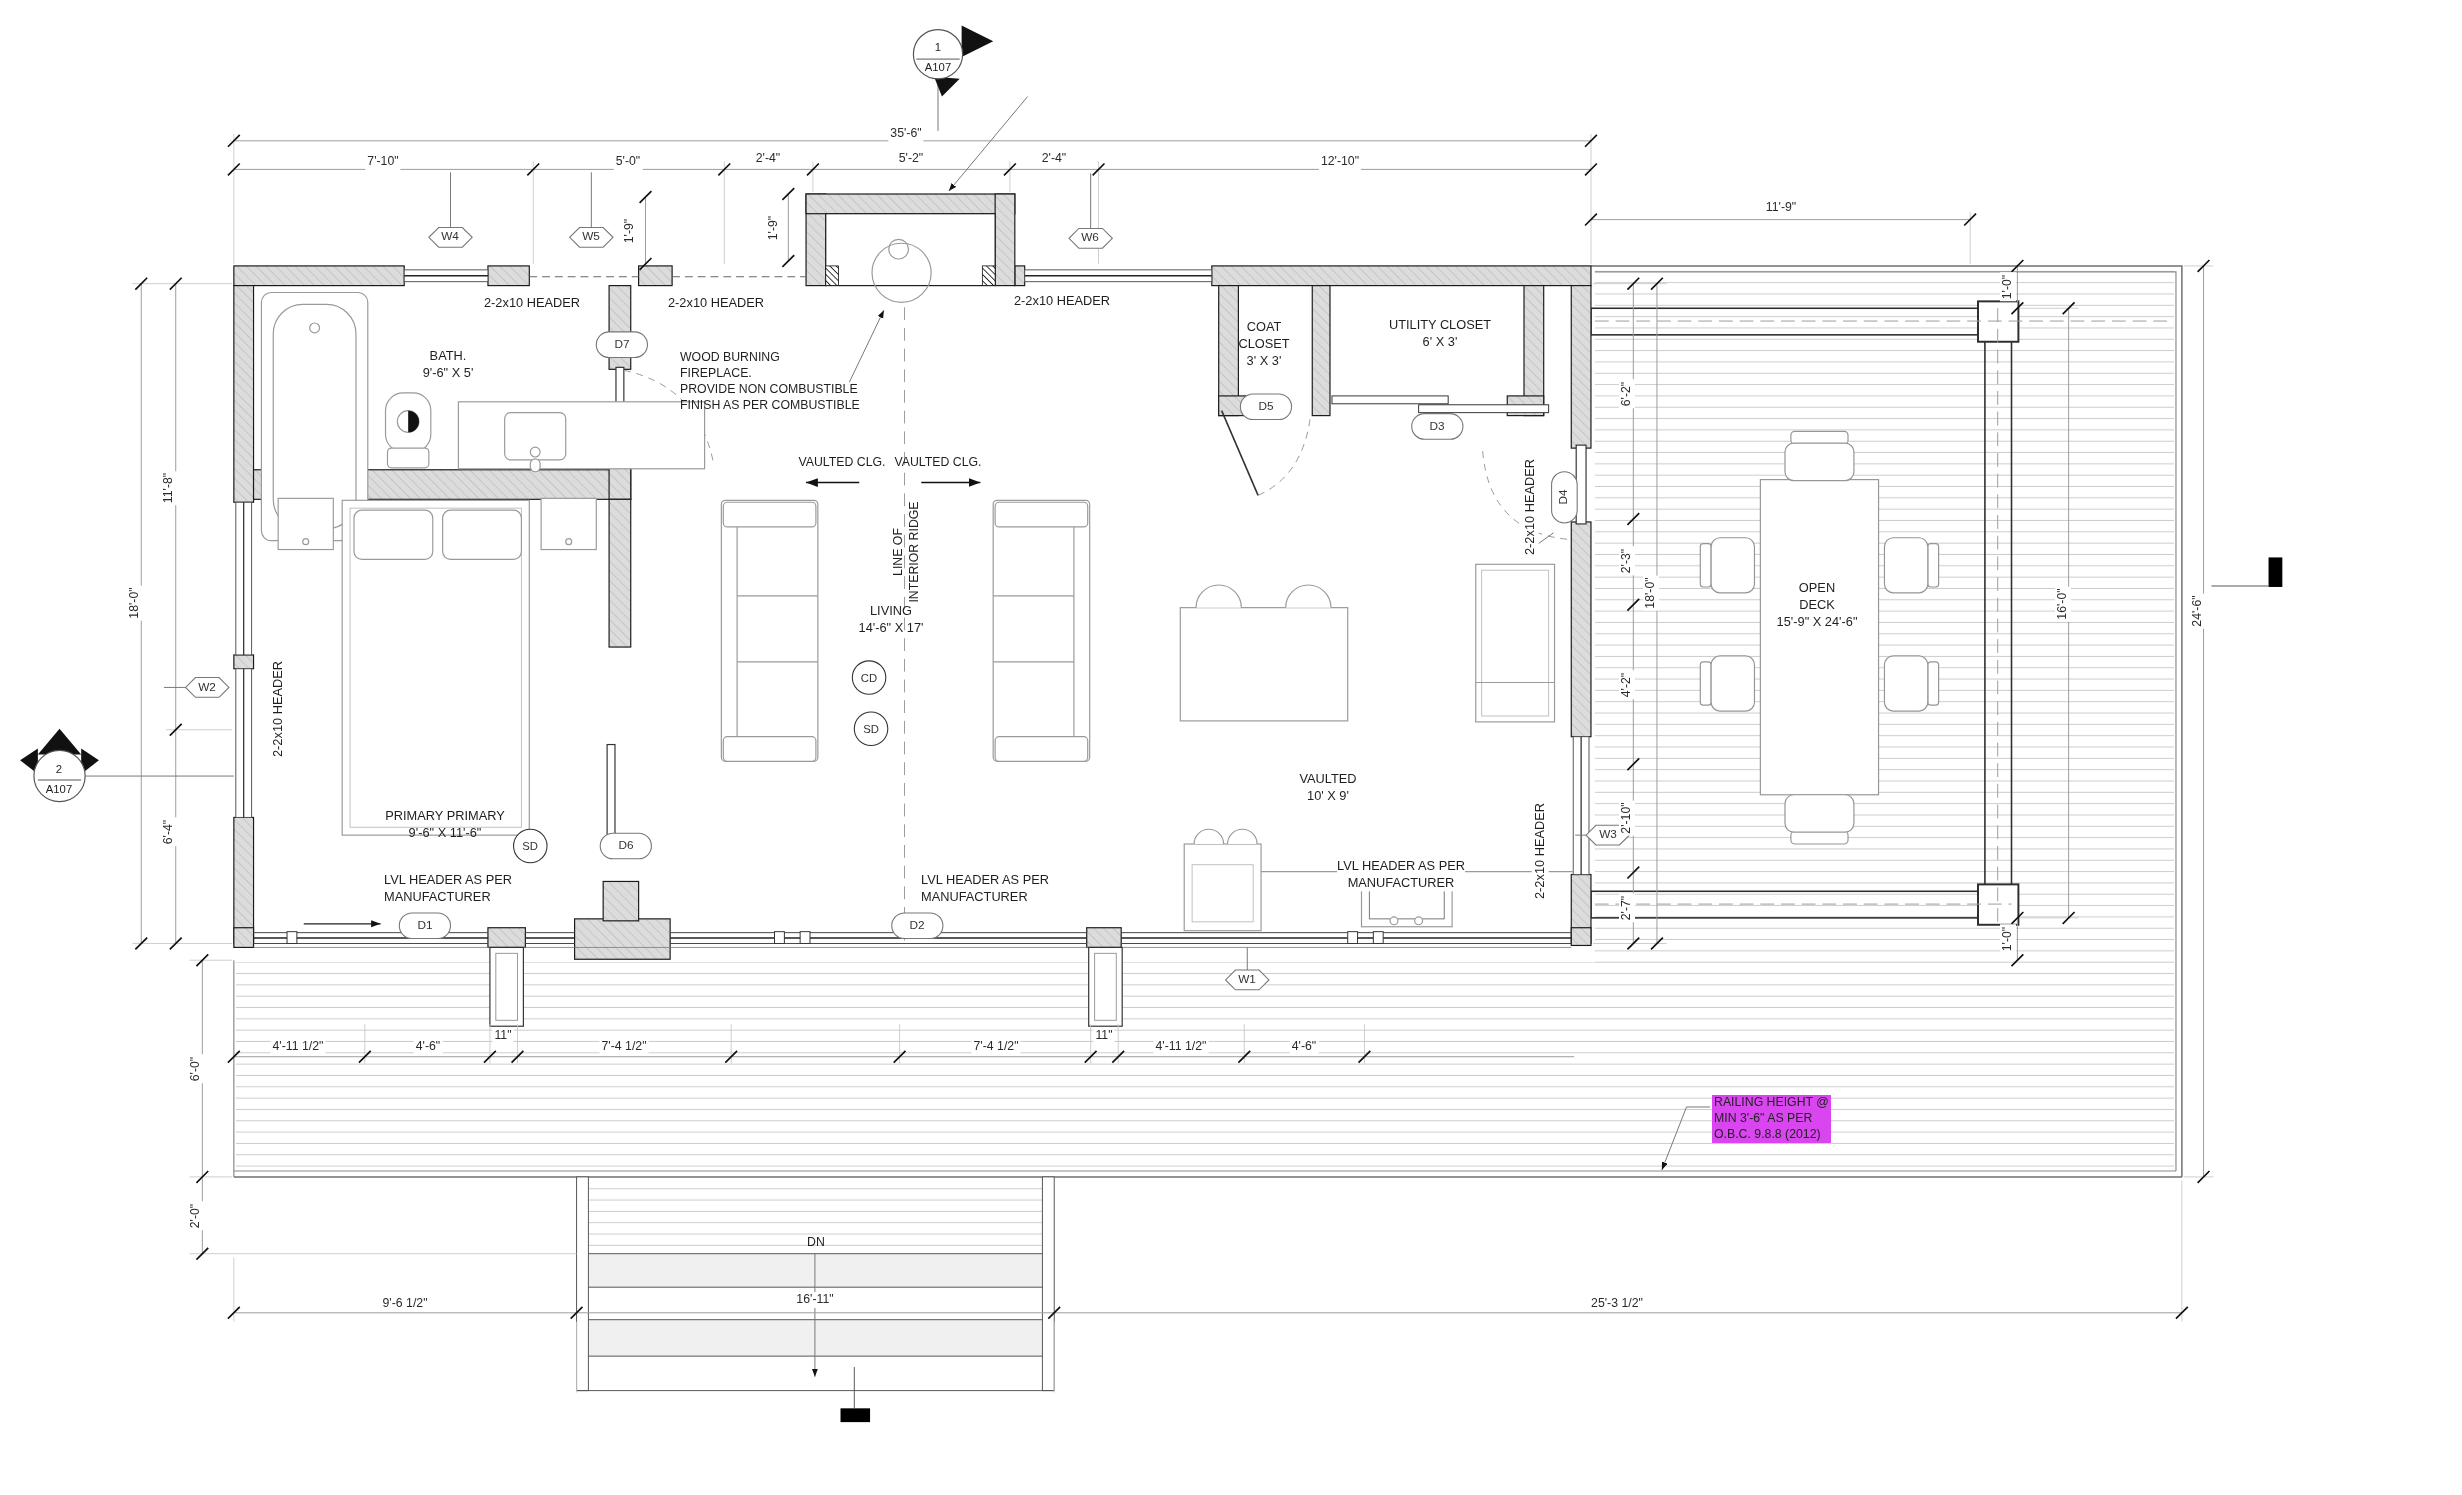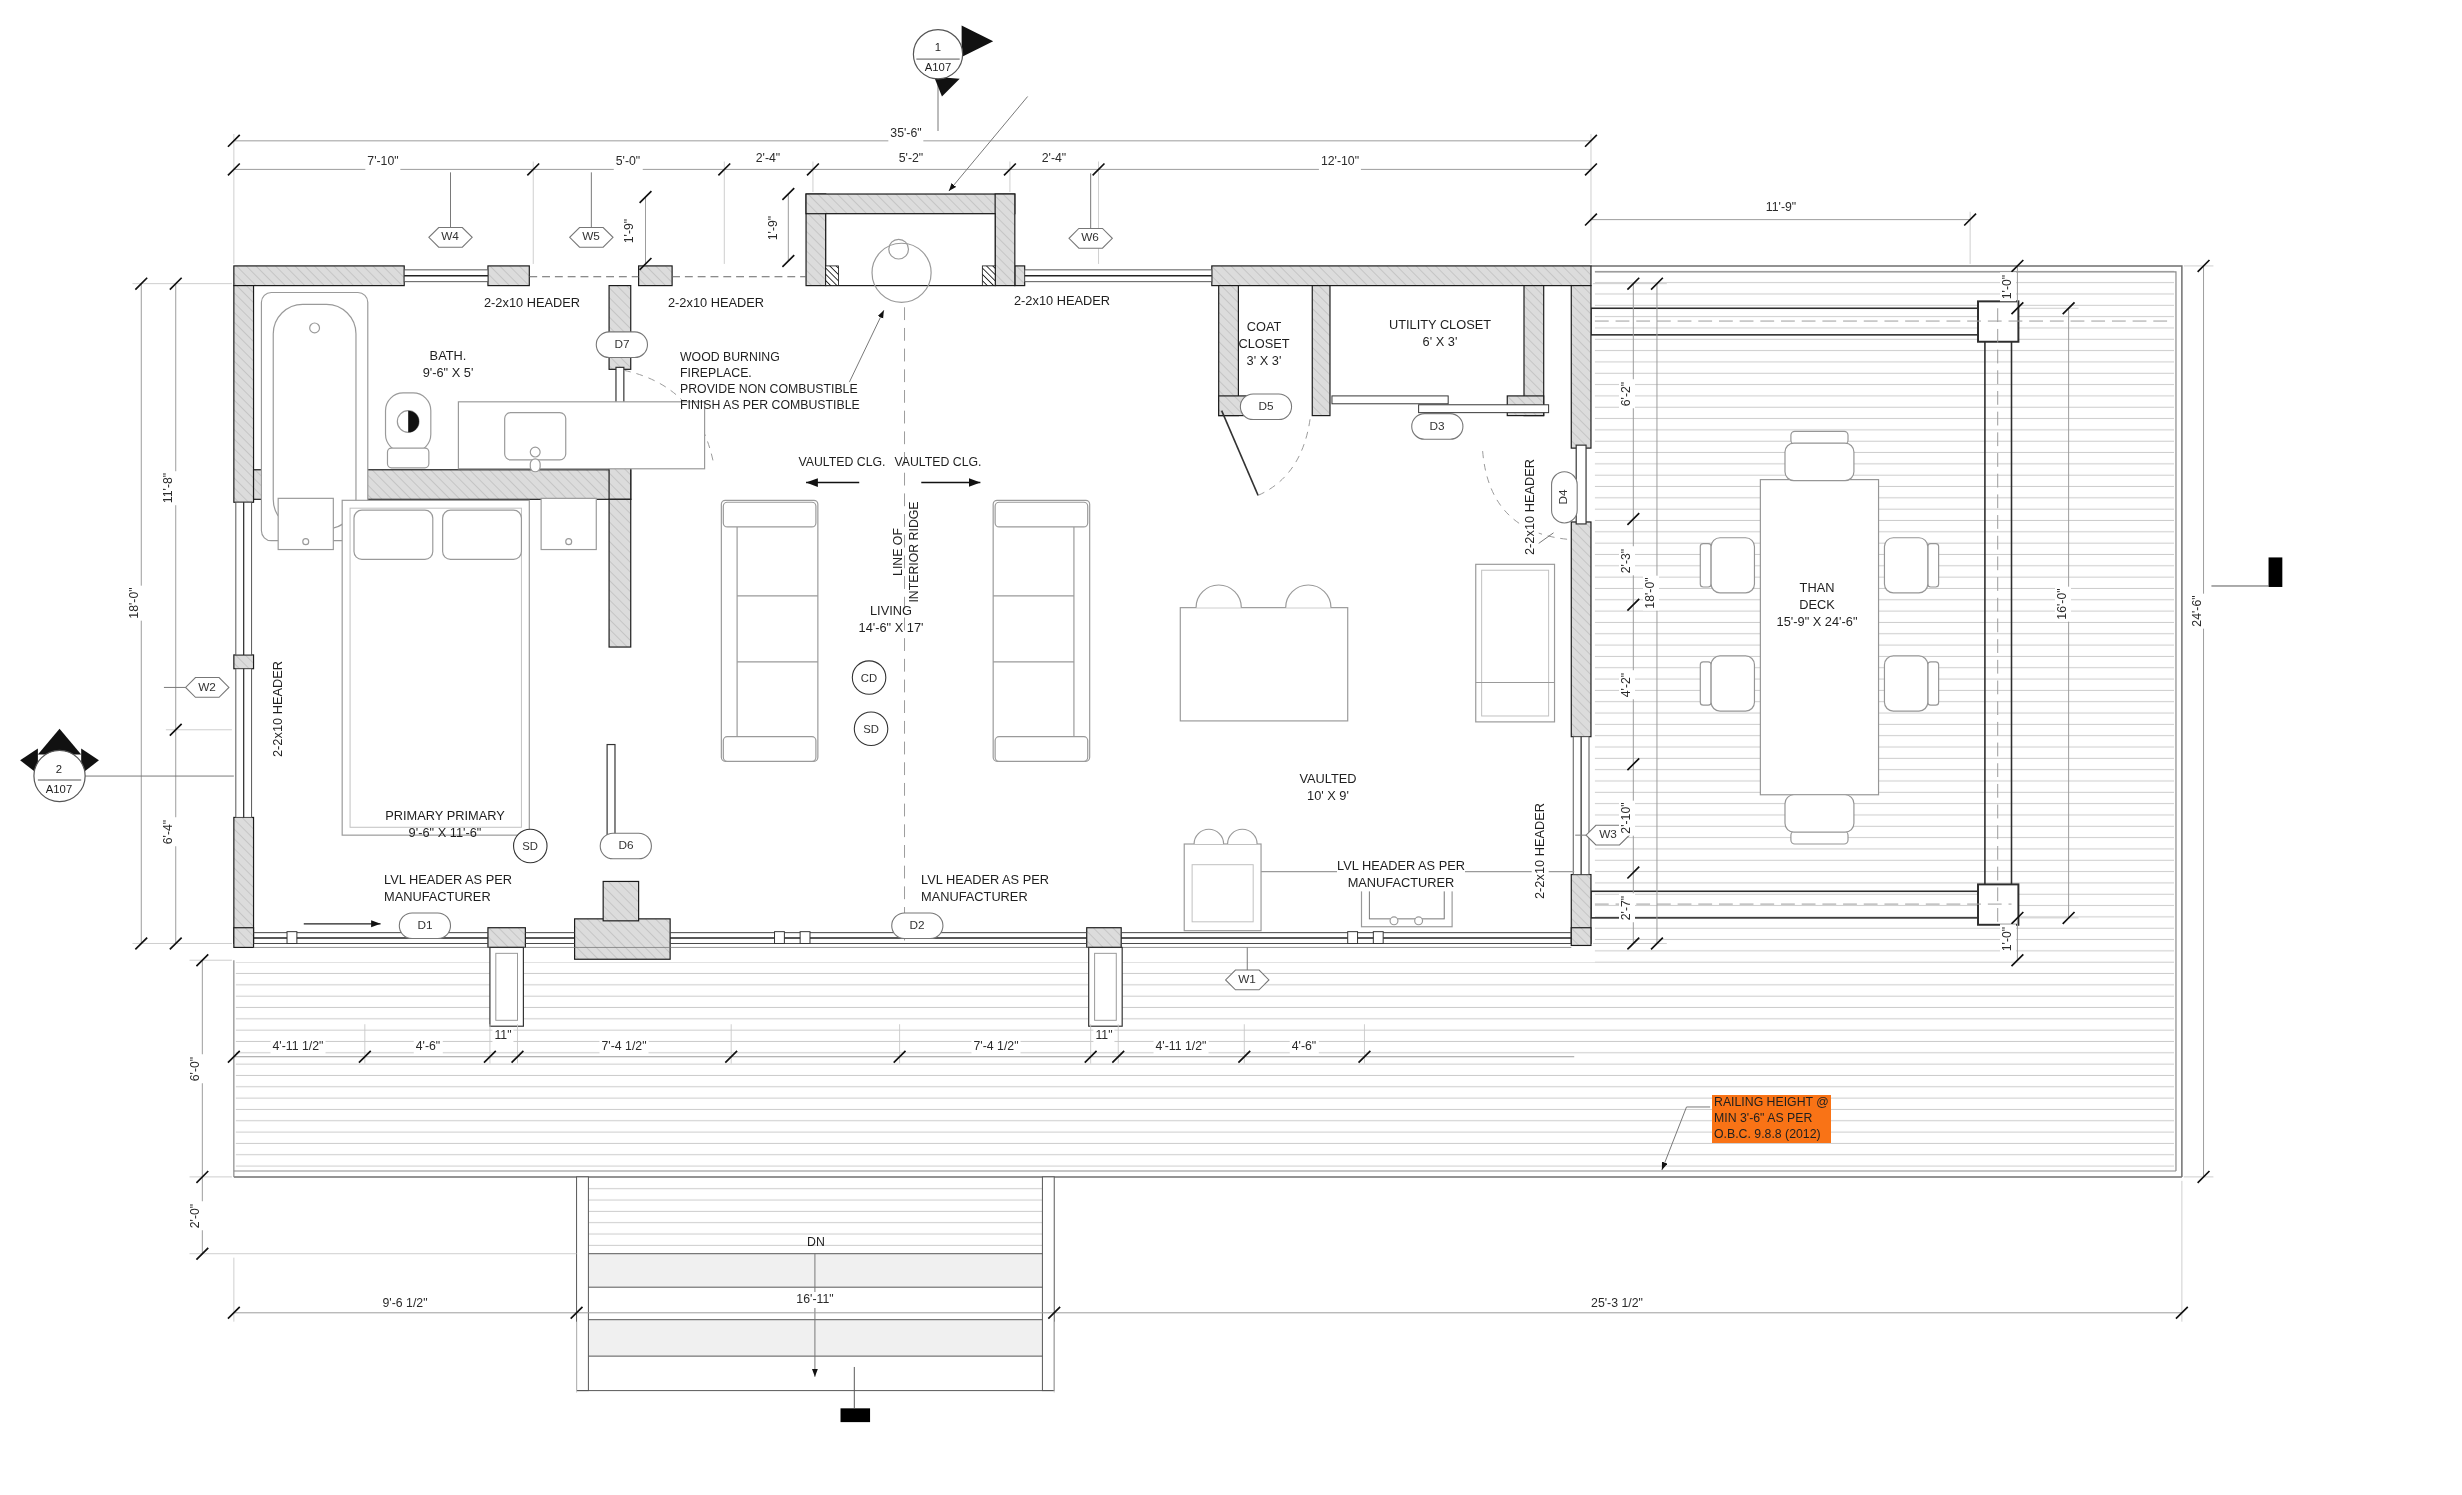--- a/index.html
+++ b/index.html
@@ -340,21 +340,21 @@
     <circle cx="884" cy="740" r="17" stroke="#333"></circle>
   </g>
 </svg>
 
 <div class="lbl note" style="left:680px;top:350px">
   <span class="ln">WOOD BURNING</span>
   <span class="ln">FIREPLACE.</span>
   <span class="ln">PROVIDE NON COMBUSTIBLE</span>
   <span class="ln">FINISH AS PER COMBUSTIBLE</span>
 </div>
-<div class="lbl note" style="left:1712px;top:1095px;background:#f97316;padding:0 2px">
+<div class="lbl note" style="left:1712px;top:1095px;background:#d946ef;padding:0 2px">
   <span class="ln">RAILING HEIGHT @</span>
   <span class="ln">MIN 3'-6" AS PER</span>
   <span class="ln">O.B.C. 9.8.8 (2012)</span>
 </div>
 <div class="lbl c note" style="left:842px;top:463px">VAULTED CLG.</div>
 <div class="lbl c note" style="left:938px;top:463px">VAULTED CLG.</div>
 <div class="lbl r note" style="left:907px;top:552px;font-size:12.3px">
   <span class="ln">LINE OF</span>
   <span class="ln">INTERIOR RIDGE</span>
 </div>
@@ -379,21 +379,21 @@
 <div class="lbl c room" style="left:1264px;top:344px">
   <span class="ln">COAT</span>
   <span class="ln">CLOSET</span>
   <span class="ln">3' X 3'</span>
 </div>
 <div class="lbl c room" style="left:1440px;top:334px">
   <span class="ln">UTILITY CLOSET</span>
   <span class="ln">6' X 3'</span>
 </div>
 <div class="lbl c room" style="left:1817px;top:605px;background:#fff;padding:0 3px">
-  <span class="ln">THAN</span>
+  <span class="ln">OPEN</span>
   <span class="ln">DECK</span>
   <span class="ln">15'-9" X 24'-6"</span>
 </div>
 
 <div class="lbl c" style="left:532px;top:303px">2-2x10 HEADER</div>
 <div class="lbl c" style="left:716px;top:303px">2-2x10 HEADER</div>
 <div class="lbl c" style="left:1062px;top:301px">2-2x10 HEADER</div>
 <div class="lbl r" style="left:278px;top:709px">2-2x10 HEADER</div>
 <div class="lbl r" style="left:1530px;top:507px;background:#fff">2-2x10 HEADER</div>
 <div class="lbl r" style="left:1540px;top:851px;background:#fff">2-2x10 HEADER</div>

